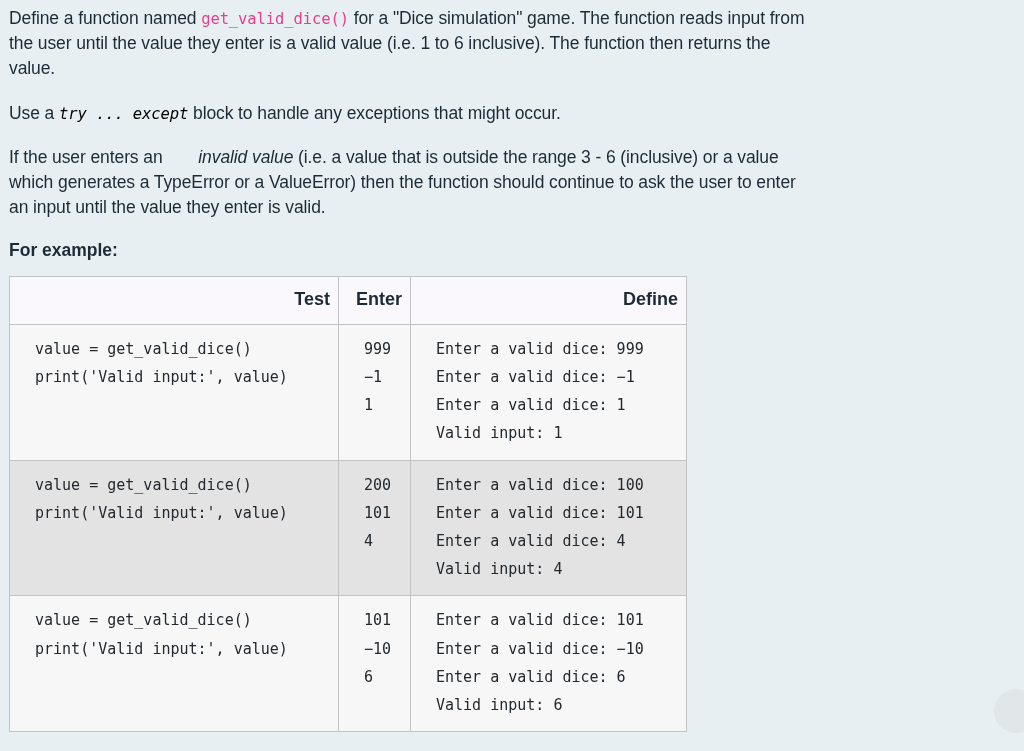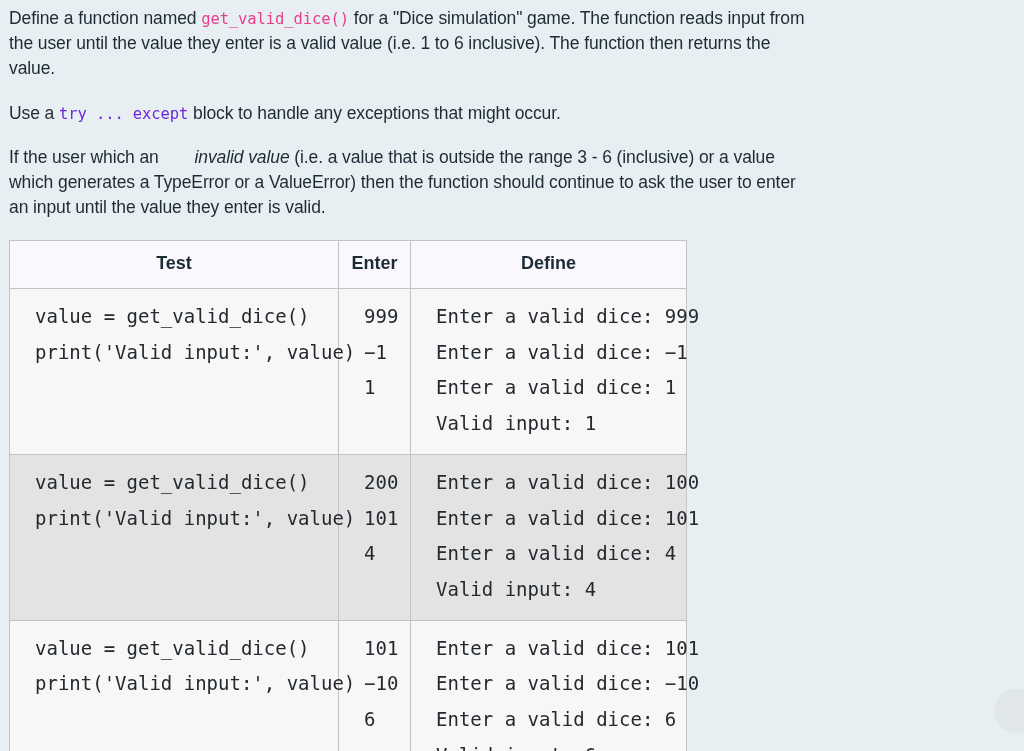--- a/index.html
+++ b/index.html
@@ -28,21 +28,22 @@
     letter-spacing: -0.1px;
   }
   p.para.first { padding-top: 6px; }
   code.inline {
     font-family: "DejaVu Sans Mono", "Liberation Mono", monospace;
     font-size: 15.5px;
     color: #e83e8c;
     white-space: pre;
   }
   code.inline.plain {
-    color: #6d28d9;
+    color: #000000;
+    font-style: italic;
   }
   em.em {
     font-style: italic;
     margin-left: 31px;
   }
   .for-example {
     font-size: 17.5px;
     font-weight: bold;
     color: #1d2b36;
     margin: 0 0 15px 0;
@@ -59,29 +60,29 @@
   table.example-table th,
   table.example-table td {
     border: 1px solid #c3c3c3;
     vertical-align: top;
     padding: 10px 8px 12px 8px;
   }
   table.example-table thead th {
     background: #faf8fd;
     font-size: 18px;
     font-weight: bold;
-    text-align: center;
+    text-align: right;
     color: #1d2b36;
     padding: 12px 8px 14px 8px;
     font-family: "Liberation Sans", sans-serif;
     margin-top: 8px;
   }
   table.example-table tbody td {
     font-family: "DejaVu Sans Mono", "Liberation Mono", monospace;
-    font-size: 19px;
+    font-size: 15px;
     line-height: 1.88;
     color: #23292e;
     white-space: pre;
     padding-left: 25px;
   }
   tr.row-odd td { background: #f7f7f7; }
   tr.row-even td { background: #e3e3e3; }
   col.col-test   { width: 329px; }
   col.col-input  { width: 72px; }
   col.col-result { width: 276px; }
@@ -98,22 +99,23 @@
 </style>
 </head>
 <body>
 
 <div class="page">
 
   <p class="para first"><span>Define a function named </span><code class="inline">get_valid_dice()</code><span> for a "Dice simulation" game. The function reads input from the user until the value they enter is a valid value (i.e. 1 to 6 inclusive). The function then returns the value.</span></p>
 
   <p class="para"><span>Use a </span><code class="inline plain">try ... except</code><span> block to handle any exceptions that might occur.</span></p>
 
-  <p class="para"><span>If the user which an </span><em class="em">invalid value</em><span> (i.e. a value that is outside the range 3 - 6 (inclusive) or a value which generates a TypeError or a ValueError) then the function should continue to ask the user to enter an input until the value they enter is valid.</span></p>
+  <p class="para"><span>If the user enters an </span><em class="em">invalid value</em><span> (i.e. a value that is outside the range 3 - 6 (inclusive) or a value which generates a TypeError or a ValueError) then the function should continue to ask the user to enter an input until the value they enter is valid.</span></p>
 
+  <div class="for-example">For example:</div>
 
   <table class="example-table">
     <colgroup>
       <col class="col-test">
       <col class="col-input">
       <col class="col-result">
     </colgroup>
     <thead>
       <tr>
         <th>Test</th>

